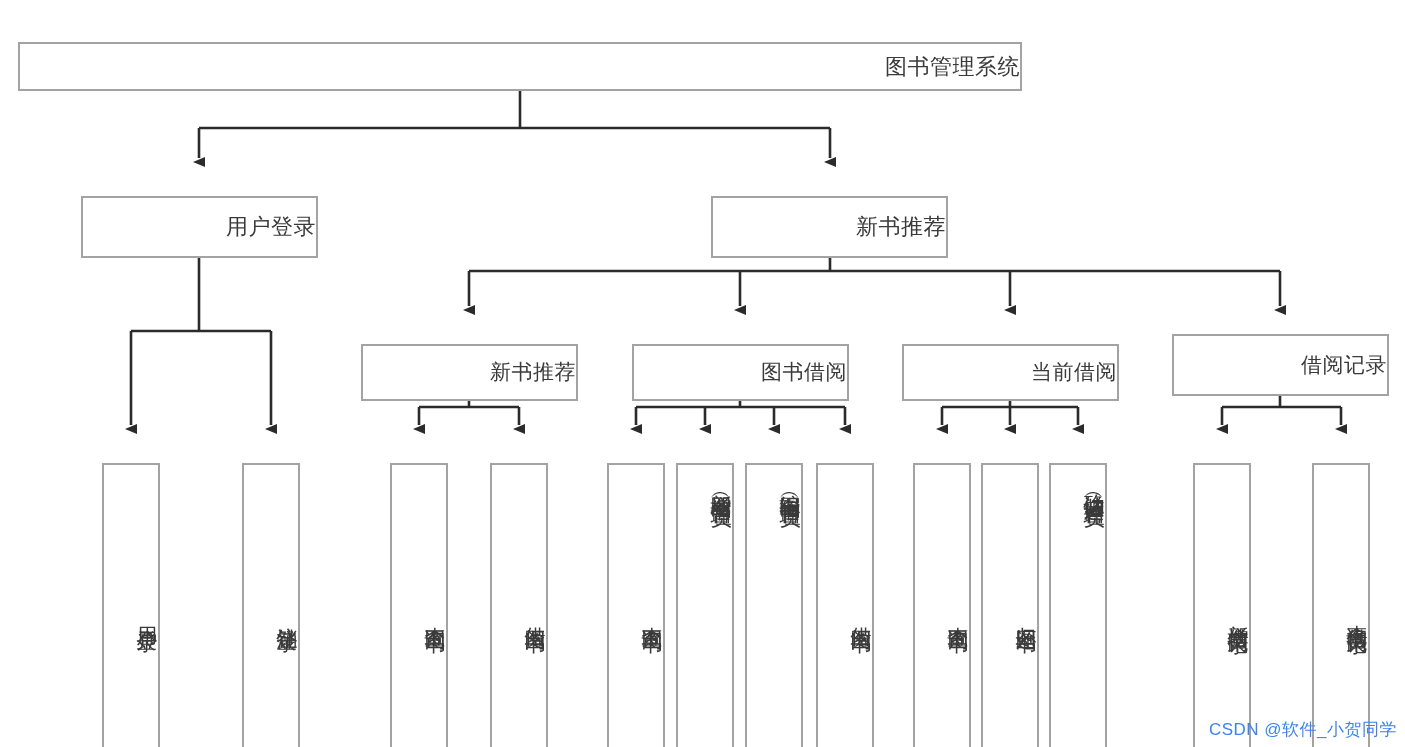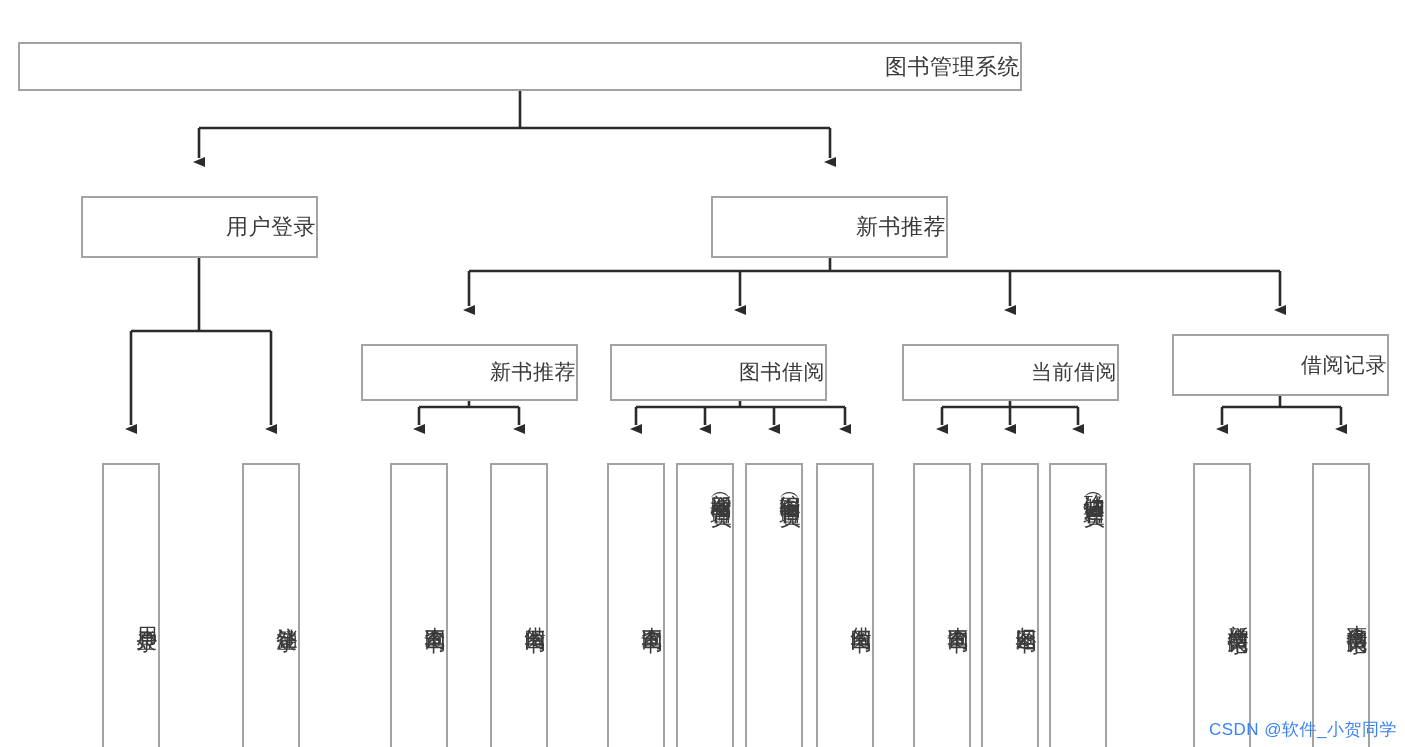--- a/index.html
+++ b/index.html
@@ -144,21 +144,21 @@
   </div>
 
   <div class="node lvl1" style="left:711px; top:170px; width:237px; height:62px;">
     <span class="label">新书推荐</span>
   </div>
 
   <div class="node lvl2" style="left:361px; top:318px; width:217px; height:57px;">
     <span class="label">新书推荐</span>
   </div>
 
-  <div class="node lvl2" style="left:610px; top:318px; width:217px; height:57px;">
+  <div class="node lvl2" style="left:632px; top:318px; width:217px; height:57px;">
     <span class="label">图书借阅</span>
   </div>
 
   <div class="node lvl2" style="left:902px; top:318px; width:217px; height:57px;">
     <span class="label">当前借阅</span>
   </div>
 
   <div class="node lvl2" style="left:1172px; top:308px; width:217px; height:62px;">
     <span class="label">借阅记录</span>
   </div>

